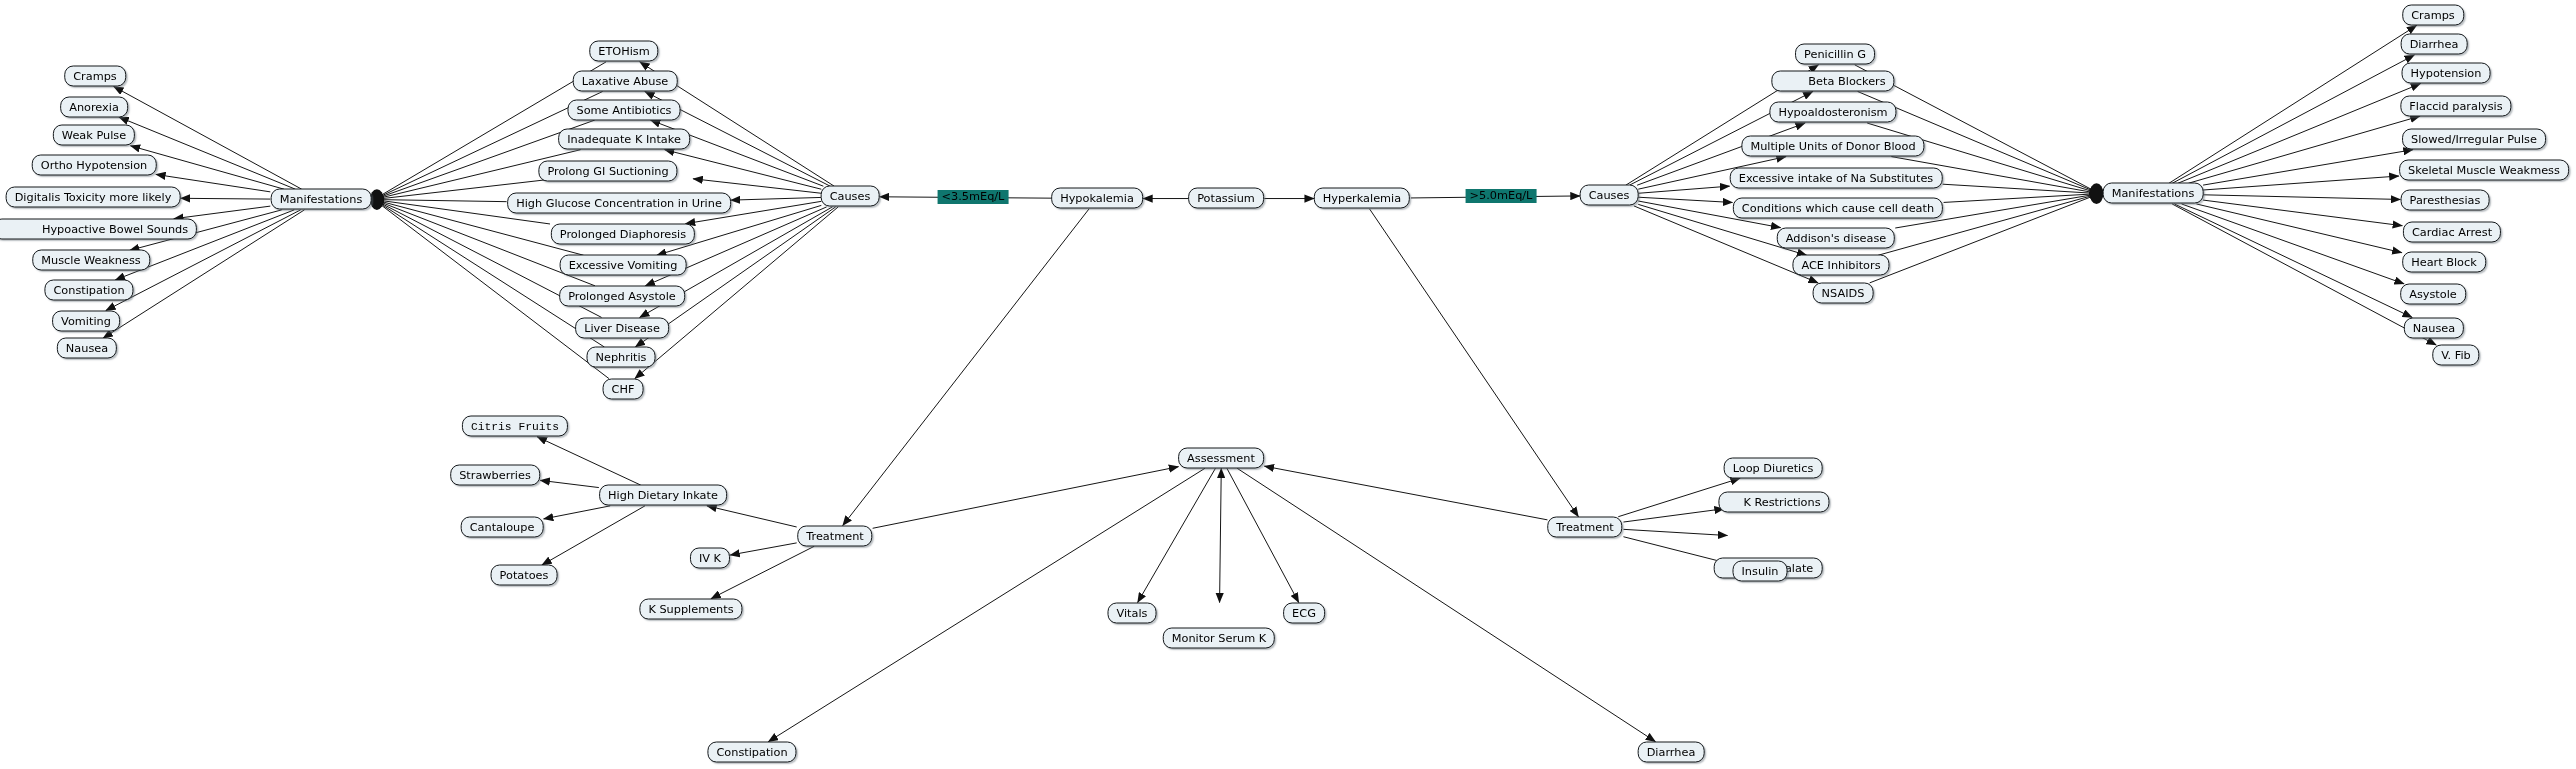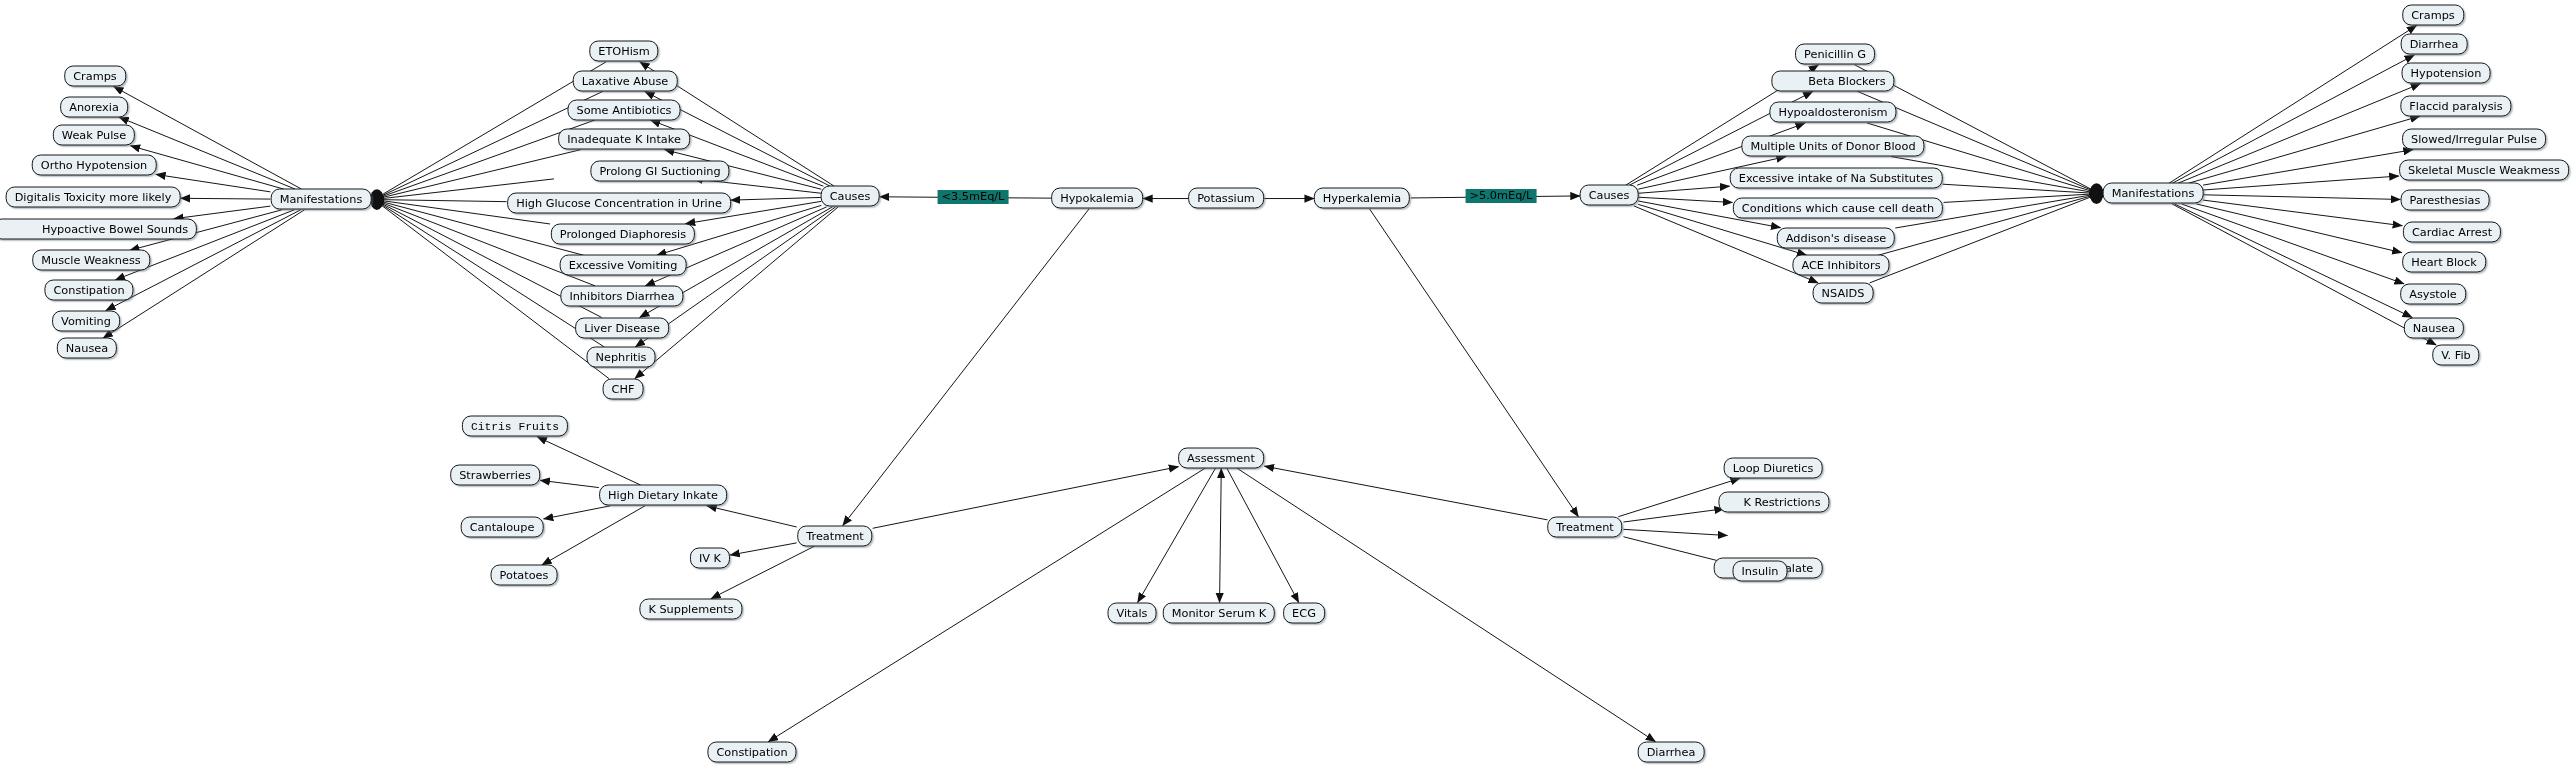--- a/index.html
+++ b/index.html
@@ -136,25 +136,25 @@
       <div class="node" style="left: 93px; top: 197px;">Digitalis Toxicity more likely</div>
       <div class="node" style="left: 95px; top: 229px; padding-left: 48px;">Hypoactive Bowel Sounds</div>
       <div class="node" style="left: 91px; top: 260px;">Muscle Weakness</div>
       <div class="node" style="left: 89px; top: 290px;">Constipation</div>
       <div class="node" style="left: 86px; top: 321px;">Vomiting</div>
       <div class="node" style="left: 87px; top: 348px;">Nausea</div>
       <div class="node" style="left: 624px; top: 51px;">ETOHism</div>
       <div class="node" style="left: 625px; top: 81px;">Laxative Abuse</div>
       <div class="node" style="left: 624px; top: 110px;">Some Antibiotics</div>
       <div class="node" style="left: 624px; top: 139px;">Inadequate K Intake</div>
-      <div class="node" style="left: 660px; top: 171px;">Prolong GI Suctioning</div>
+      <div class="node" style="left: 608px; top: 171px;">Prolong GI Suctioning</div>
       <div class="node" style="left: 619px; top: 203px;">High Glucose Concentration in Urine</div>
       <div class="node" style="left: 623px; top: 234px;">Prolonged Diaphoresis</div>
       <div class="node" style="left: 623px; top: 265px;">Excessive Vomiting</div>
-      <div class="node" style="left: 622px; top: 296px;">Inhibitors Diarrhea</div>
+      <div class="node" style="left: 622px; top: 296px;">Prolonged Asystole</div>
       <div class="node" style="left: 622px; top: 328px;">Liver Disease</div>
       <div class="node" style="left: 621px; top: 357px;">Nephritis</div>
       <div class="node" style="left: 623px; top: 389px;">CHF</div>
       <div class="node" style="left: 1835px; top: 54px;">Penicillin G</div>
       <div class="node" style="left: 1833px; top: 81px; padding-left: 36px;">Beta Blockers</div>
       <div class="node" style="left: 1833px; top: 112px;">Hypoaldosteronism</div>
       <div class="node" style="left: 1833px; top: 146px;">Multiple Units of Donor Blood</div>
       <div class="node" style="left: 1836px; top: 178px;">Excessive intake of Na Substitutes</div>
       <div class="node" style="left: 1838px; top: 208px;">Conditions which cause cell death</div>
       <div class="node" style="left: 1836px; top: 238px;">Addison's disease</div>
@@ -173,21 +173,21 @@
       <div class="node" style="left: 2434px; top: 328px;">Nausea</div>
       <div class="node" style="left: 2456px; top: 355px;">V. Fib</div>
       <div class="node" style="left: 663px; top: 495px;">High Dietary Inkate</div>
       <div class="node" style="left: 515px; top: 426px; font-family: Liberation Mono, monospace;">Citris Fruits</div>
       <div class="node" style="left: 495px; top: 475px;">Strawberries</div>
       <div class="node" style="left: 502px; top: 527px;">Cantaloupe</div>
       <div class="node" style="left: 524px; top: 575px;">Potatoes</div>
       <div class="node" style="left: 710px; top: 558px;">IV K</div>
       <div class="node" style="left: 691px; top: 609px;">K Supplements</div>
       <div class="node" style="left: 1132px; top: 613px;">Vitals</div>
-      <div class="node" style="left: 1219px; top: 613px;">Monitor Serum K</div>
+      <div class="node" style="left: 1219px; top: 638px;">Monitor Serum K</div>
       <div class="node" style="left: 1304px; top: 613px;">ECG</div>
       <div class="node" style="left: 752px; top: 752px;">Constipation</div>
       <div class="node" style="left: 1671px; top: 752px;">Diarrhea</div>
       <div class="node" style="left: 1773px; top: 468px;">Loop Diuretics</div>
       <div class="node" style="left: 1774px; top: 502px; padding-left: 24px;">K Restrictions</div>
       <div class="node" style="left: 1768px; top: 568px; padding-left: 36px;">Kayexalate</div>
       <div class="node" style="left: 1760px; top: 571px;">Insulin</div>
     </div>
   <div id="labels-layer">
       <span class="edge-label" style="left: 973px; top: 197px;">&lt;3.5mEq/L</span>

